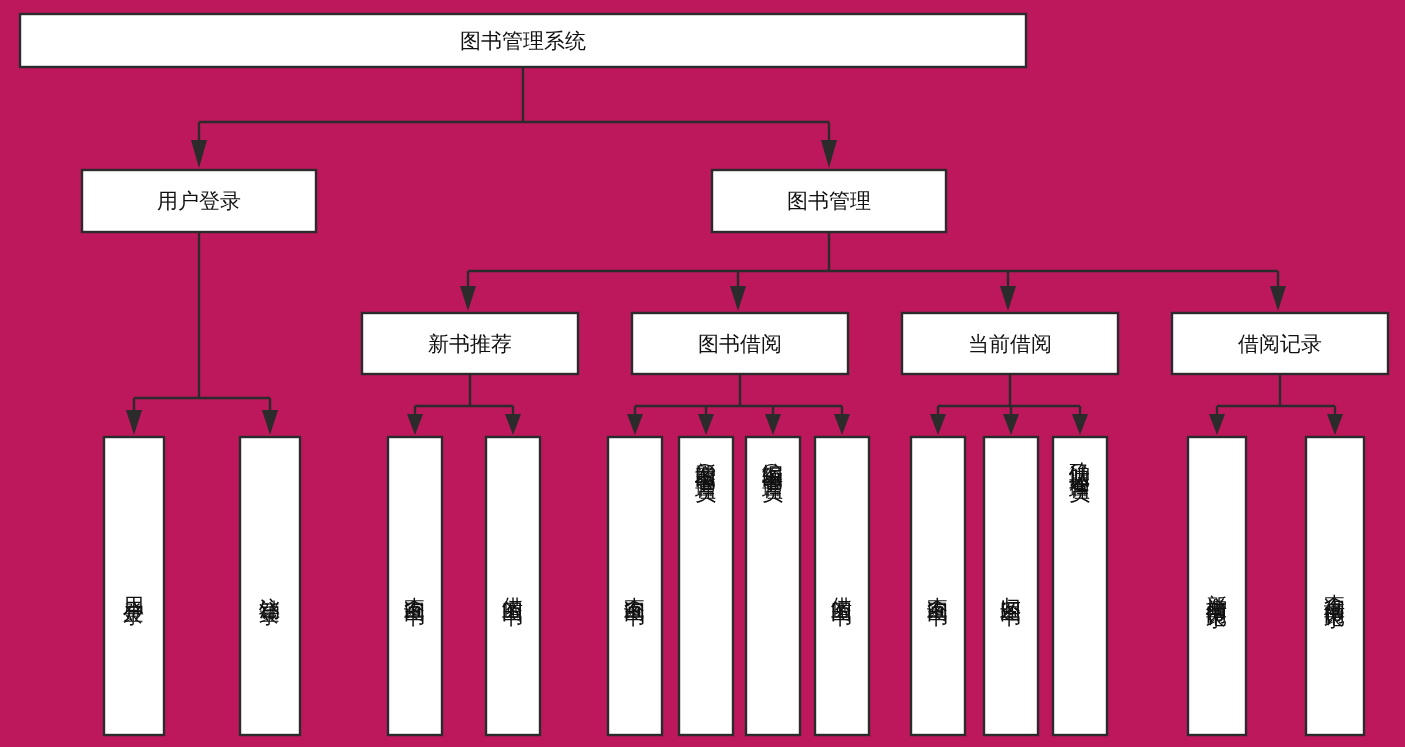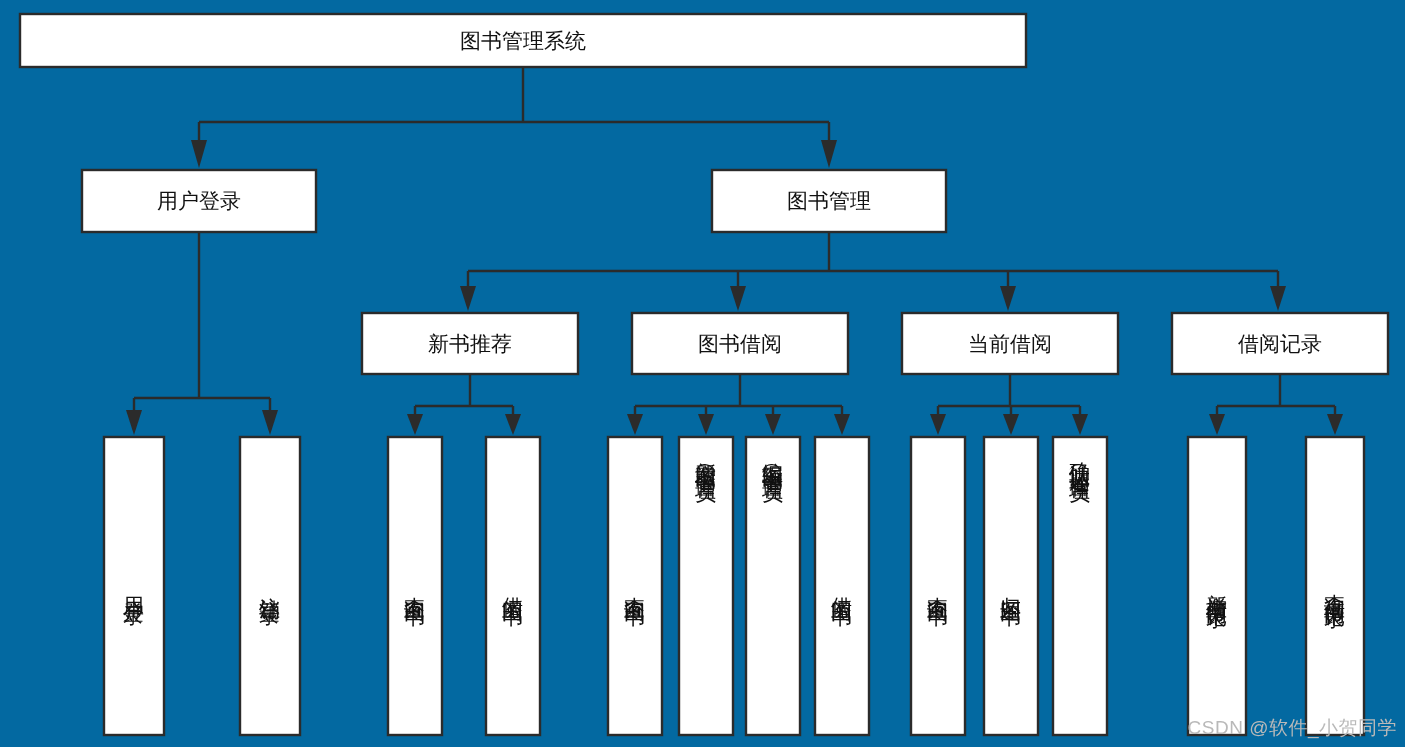--- a/index.html
+++ b/index.html
@@ -10,21 +10,21 @@
   body {
     width: 1405px;
     height: 747px;
     font-family: "Liberation Sans", "DejaVu Sans", sans-serif;
     overflow: hidden;
   }
   #diagram-root {
     position: relative;
     width: 1405px;
     height: 747px;
-    background: #0369a1;
+    background: #be185d;
   }
   svg.diagram-canvas {
     position: absolute;
     top: 0;
     left: 0;
     width: 1405px;
     height: 747px;
   }
   .node-box {
     fill: #ffffff;
@@ -212,15 +212,14 @@
   <div class="leaf-label" style="left:911px; top:437px; width:54px; height:298px;">查询图书</div>
 
   <div class="leaf-label" style="left:984px; top:437px; width:54px; height:298px;">归还图书</div>
 
   <div class="leaf-label" style="left:1053px; top:437px; width:54px; height:298px; justify-content:flex-start; padding-top:8px; box-sizing:border-box;">确认归还（管理员）</div>
 
   <div class="leaf-label" style="left:1188px; top:437px; width:58px; height:298px;">新增借阅记录</div>
 
   <div class="leaf-label" style="left:1306px; top:437px; width:58px; height:298px;">查询借阅记录</div>
 
-  <div class="watermark">CSDN @软件_小贺同学</div>
 
 </div>
 
 </body></html>

